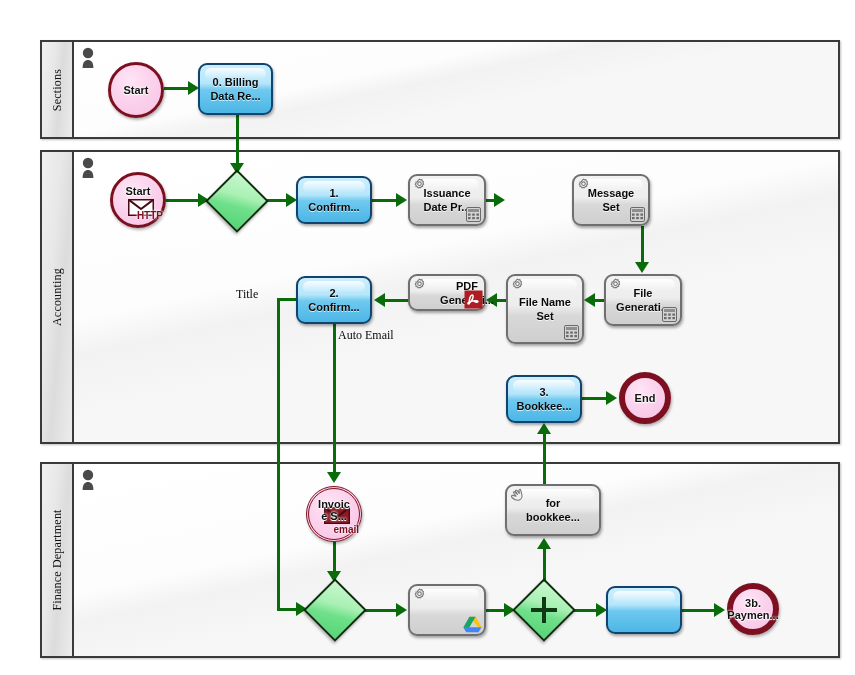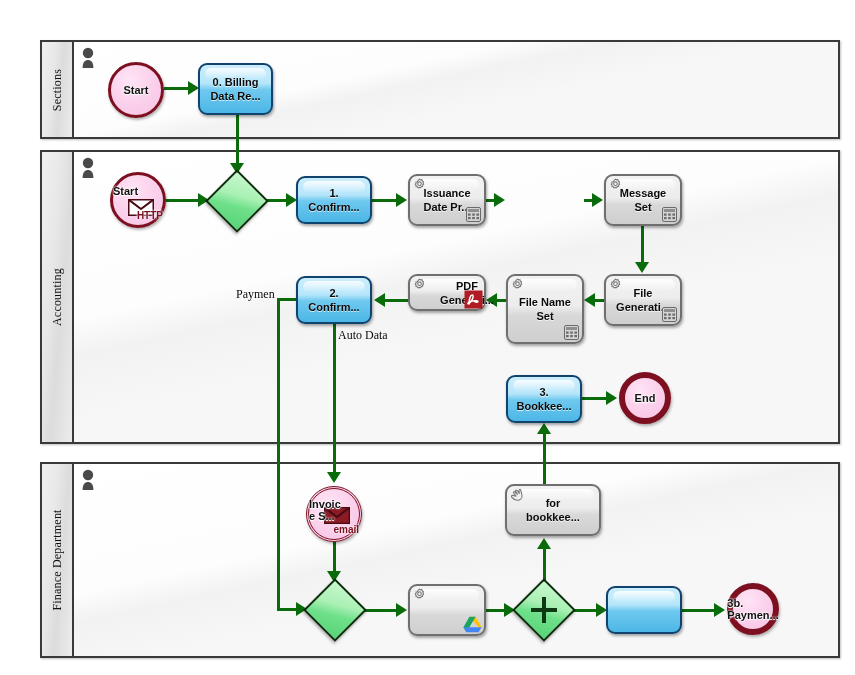--- a/index.html
+++ b/index.html
@@ -51,21 +51,21 @@
 
   
   .event{border-radius:50%;box-sizing:border-box;
         background:radial-gradient(circle at 38% 30%,#ffe4f6 0%,#fbd2ec 45%,#f6c3e4 100%);
         display:flex;align-items:center;justify-content:center;
         box-shadow:1px 2px 3px rgba(0,0,0,.3);}
   .ev-start{border:3px solid #7d1020;}
   .ev-inter{border:3px double #7d1020;}
   .ev-end{border:6px solid #7d1020;}
   .ev-label{position:relative;z-index:4;font-size:11px;font-weight:bold;color:#111;
-        text-align:left;line-height:12px;
+        text-align:center;line-height:12px;
         text-shadow:0 0 3px #fff,0 0 2px #fff,0 1px 0 #fff;}
   .ev-sub{position:absolute;left:0;right:0;bottom:4px;z-index:6;text-align:right;
         font-size:10px;font-weight:bold;color:#7d1020;
         text-shadow:0 0 3px #fff,0 0 2px #fff;}
 
   
   .gw{position:absolute;}
   .gw .dia{position:absolute;left:50%;top:50%;width:70.7%;height:70.7%;
         transform:translate(-50%,-50%) rotate(45deg);
         border:2px solid #0a2e0a;
@@ -185,22 +185,22 @@
 
   <div class="flow fv" style="left:543px;top:548px;height:34px;"></div>
   <div class="arrow ar-u" style="left:537px;top:538px;"></div>
 
   <div class="flow fv" style="left:543px;top:433px;height:51px;"></div>
   <div class="arrow ar-u" style="left:537px;top:423px;"></div>
 
   <div class="flow fh" style="left:582px;top:397px;width:26px;"></div>
   <div class="arrow ar-r" style="left:606px;top:391px;"></div>
 
-  <div class="flow-label" style="left:236px;top:287px;">Paymen</div>
-  <div class="flow-label" style="left:338px;top:328px;">Auto Data</div>
+  <div class="flow-label" style="left:236px;top:287px;">Title</div>
+  <div class="flow-label" style="left:338px;top:328px;">Auto Email</div>
 
   <div class="node event ev-start" style="left:108px;top:62px;width:56px;height:56px;">
     <div class="ev-label">Start</div>
   </div>
 
   <div class="node task-blue" style="left:198px;top:63px;width:75px;height:52px;">
     <div class="hl"></div>
     <div class="task-label">0. Billing<br>Data Re...</div>
   </div>
 
@@ -237,21 +237,21 @@
           <rect x="6.2" y="6.5" width="2.6" height="2.2"></rect>
           <rect x="10.4" y="6.5" width="2.6" height="2.2"></rect>
         <rect x="2" y="10" width="2.6" height="2.2"></rect>
           <rect x="6.2" y="10" width="2.6" height="2.2"></rect>
           <rect x="10.4" y="10" width="2.6" height="2.2"></rect>
       </g>
     </svg>
   </div>
 
 
-  <div class="node task-gray" style="left:604px;top:174px;width:78px;height:52px;">
+  <div class="node task-gray" style="left:572px;top:174px;width:78px;height:52px;">
     <div class="hl"></div>
     <svg class="ic-tl" width="13" height="13" viewBox="0 0 13 13">
       <path d="M6.5 1.2 L7.6 1.9 L8.9 1.6 L9.3 2.9 L10.4 3.7 L10 5 L10.6 6.2 L9.6 7.1 L9.6 8.4 L8.3 8.6 L7.5 9.7 L6.2 9.4 L5 9.9 L4.3 8.8 L3 8.5 L3.1 7.2 L2.3 6.2 L3.1 5.2 L3 3.9 L4.3 3.7 L5 2.6 Z" fill="none" stroke="#777" stroke-width="1.1"></path>
       <circle cx="6.5" cy="5.7" r="1.8" fill="none" stroke="#777" stroke-width="1.1"></circle>
     </svg>
     <div class="task-label">Message<br>Set</div>
     <svg class="ic-br" width="15" height="15" viewBox="0 0 15 15">
       <rect x="0.5" y="0.5" width="14" height="14" rx="1.5" fill="#d4d4d4" stroke="#6a6a6a"></rect>
       <rect x="2" y="2" width="11" height="3" fill="#8f8f8f"></rect>
       <g fill="#6a6a6a">

